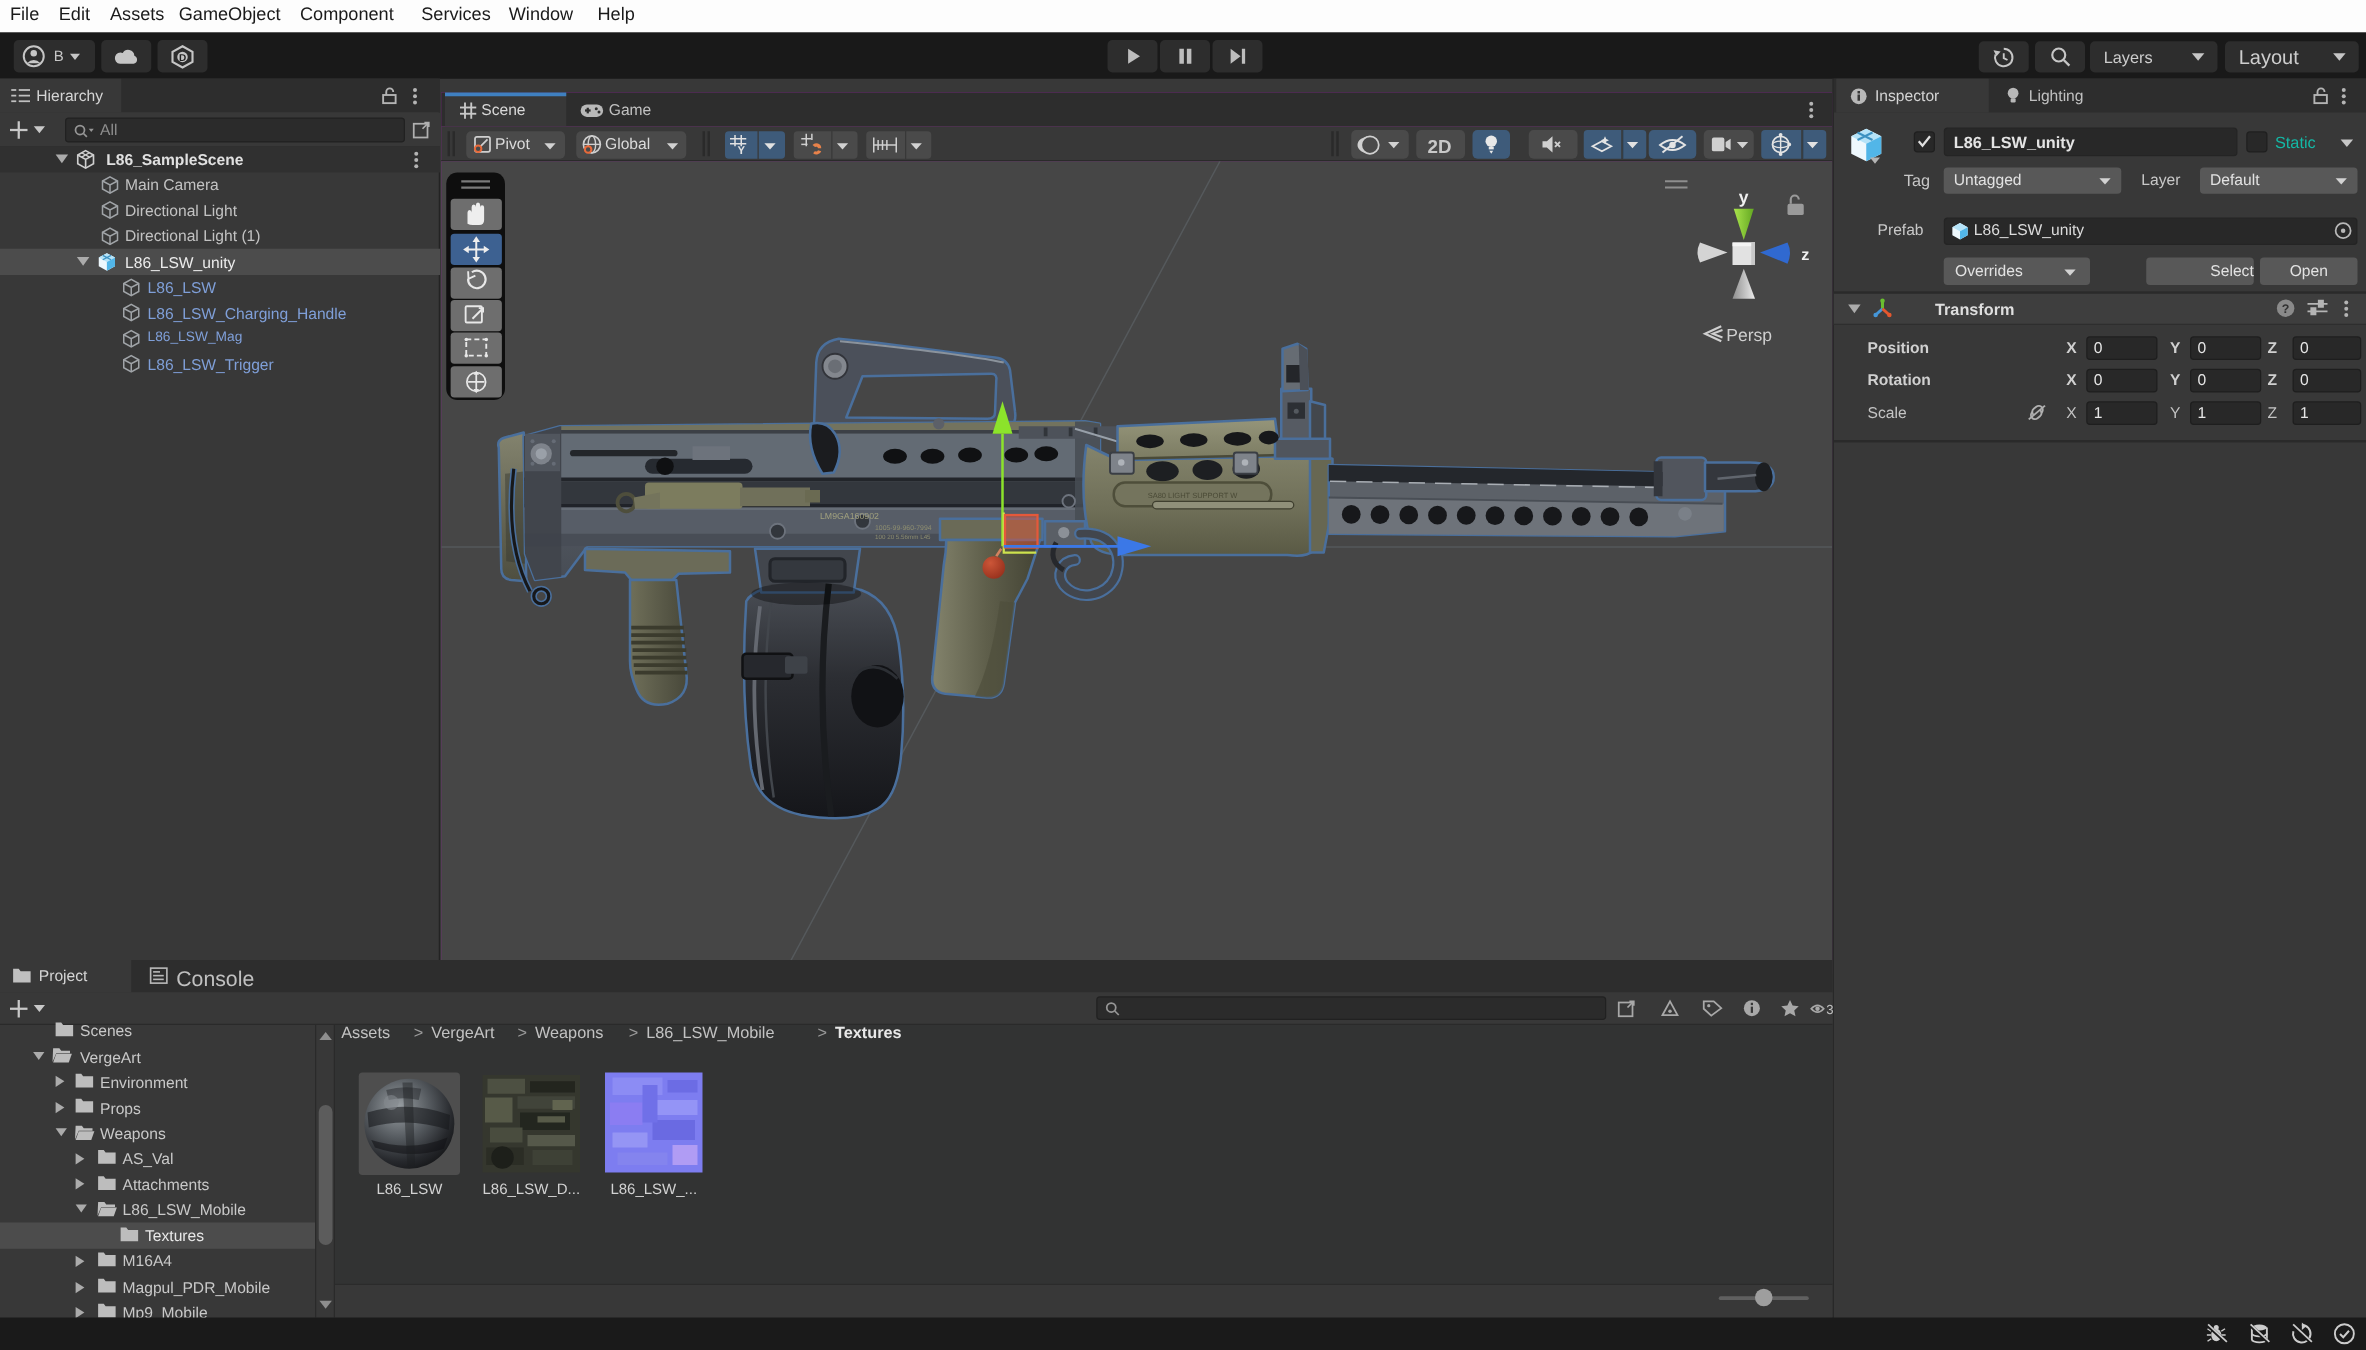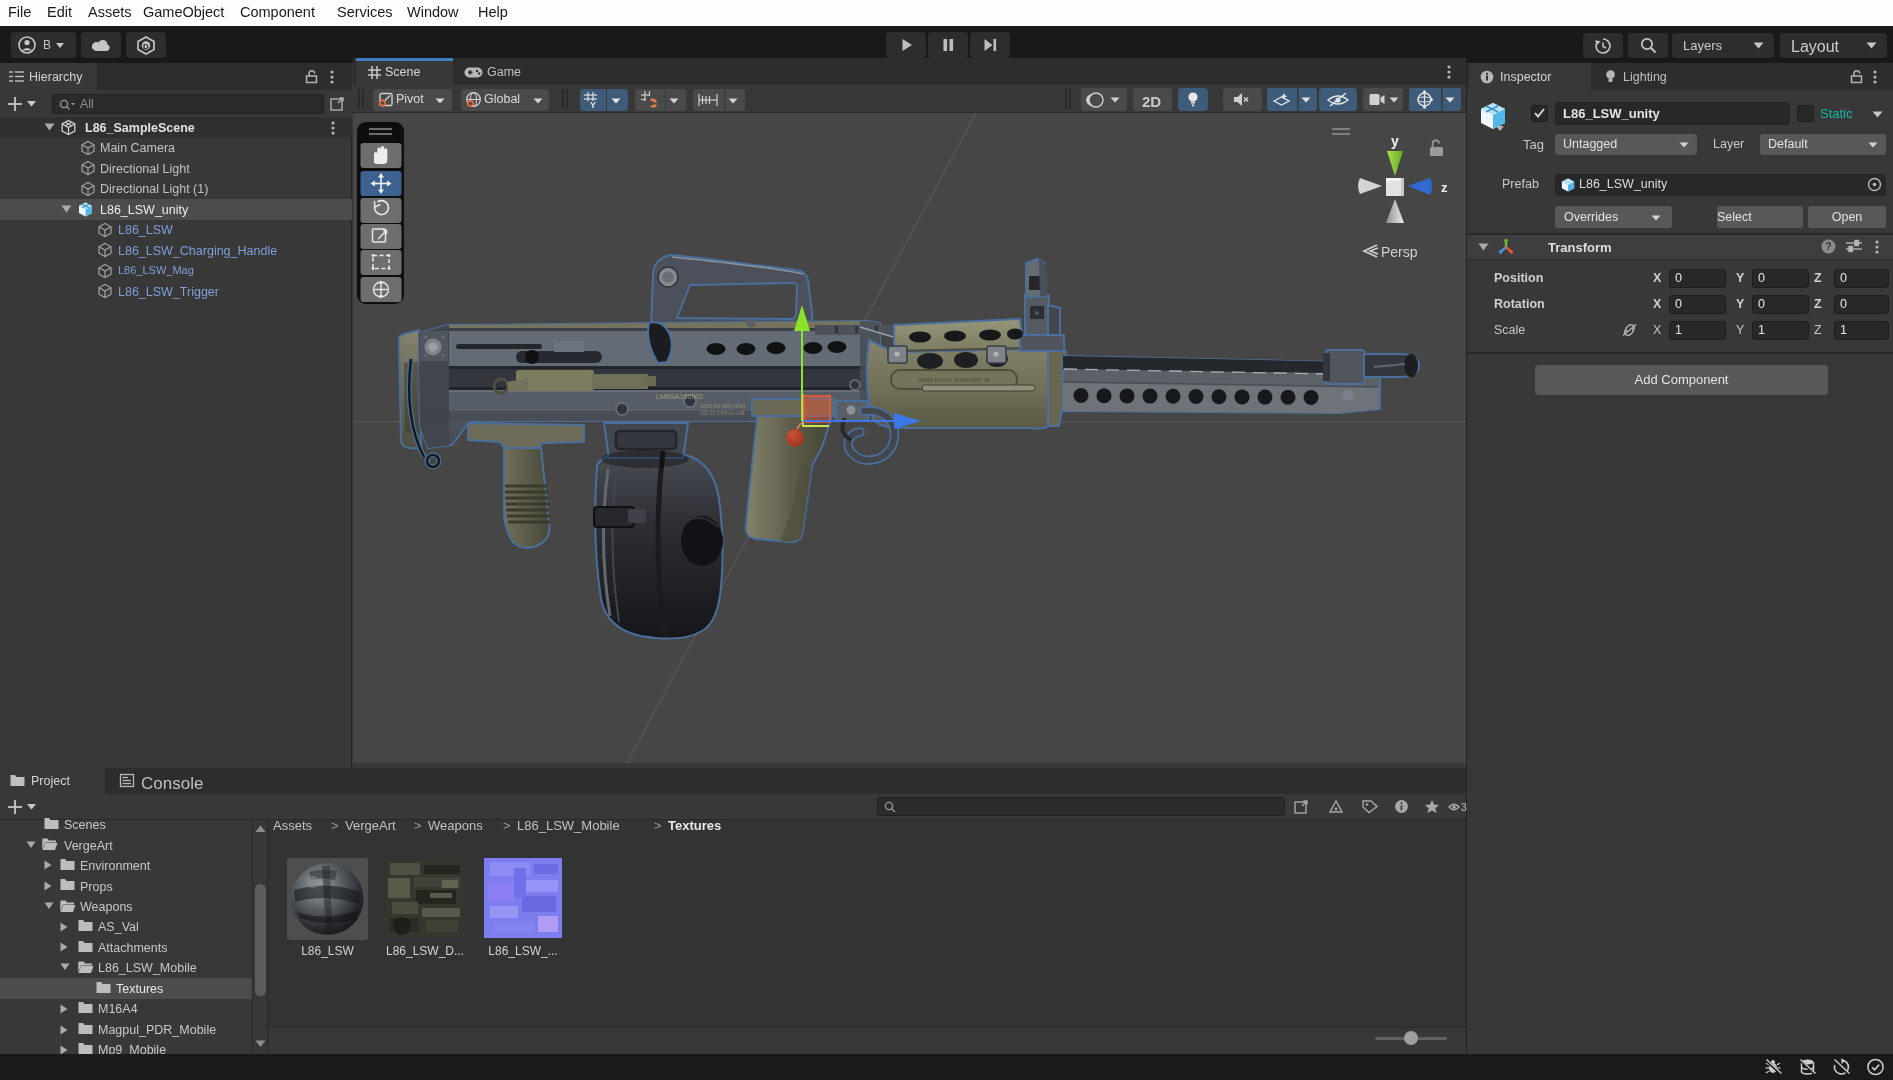--- a/index.html
+++ b/index.html
@@ -199,21 +199,21 @@
       </svg>
   <div class="txt" style="left:118px;top:201px;font-size:11px;color:#7f9fd8">L86_LSW_Mag</div>
   <svg style="left:97px;top:220px" width="16" height="16" viewBox="0 0 16 16">
         <g stroke="#a0a4a8" stroke-width="1.2" fill="none">
           <path d="M8 1.5 L14 4.8 L14 11.2 L8 14.5 L2 11.2 L2 4.8 Z"></path>
           <path d="M2 4.8 L8 8 L14 4.8 M8 8 L8 14.5"></path>
         </g>
       </svg>
   <div class="txt" style="left:118px;top:222px;font-size:12.5px;color:#7f9fd8">L86_LSW_Trigger</div>
 </div>
-<div id="scene" class="abs" style="left:353px;top:58px;width:1113px;height:705px;background:#a21caf">
+<div id="scene" class="abs" style="left:353px;top:74px;width:1113px;height:705px;background:#a21caf">
   <div class="tabbar" style="left:0;top:0;width:1113px;height:27px"></div>
   <div class="tab-active" style="left:3px;top:0;width:97px;height:27px;border-top:3px solid #3f80c0"></div>
   <svg style="left:15px;top:8px" width="13" height="13" viewBox="0 0 13 13">
         <g stroke="#c8c8c8" stroke-width="1.5">
           <line x1="4" y1="0" x2="4" y2="13"></line>
           <line x1="9" y1="0" x2="9" y2="13"></line>
           <line x1="0" y1="4" x2="13" y2="4"></line>
           <line x1="0" y1="9" x2="13" y2="9"></line>
         </g>
       </svg>
@@ -696,21 +696,21 @@
   <div class="txt" style="left:112px;top:114px;font-size:12.5px;color:#dcdcdc">L86_LSW_unity</div>
   <svg style="left:400px;top:114px" width="15" height="15" viewBox="0 0 15 15">
         <circle cx="7.5" cy="7.5" r="6" fill="none" stroke="#b8b8b8" stroke-width="1.4"></circle>
         <circle cx="7.5" cy="7.5" r="1.8" fill="#b8b8b8"></circle>
       </svg>
   <div class="btn58" style="left:88px;top:143px;width:117px;height:22px"></div>
   <div class="txt" style="left:97px;top:147px;font-size:12.5px;color:#e2e2e2">Overrides</div>
   <svg style="left:184px;top:152px" width="10" height="6" viewBox="0 0 10 6">
         <path d="M0.5 0.5 l9 0 l-4.5 5 z" fill="#d2d2d2"></path>
       </svg>
-  <div class="btn58" style="left:250px;top:143px;width:86px;height:22px;text-align:left;line-height:22px">Select</div>
+  <div class="btn58" style="left:250px;top:143px;width:86px;height:22px;text-align:right;line-height:22px">Select</div>
   <div class="btn58" style="left:341px;top:143px;width:78px;height:22px;text-align:center;line-height:22px">Open</div>
   <div class="abs" style="left:0;top:170px;width:427px;height:27px;background:#3e3e3e;border-top:2px solid #2a2a2a;border-bottom:1px solid #2e2e2e"></div>
   <svg style="left:11px;top:180px" width="11" height="8" viewBox="0 0 11 8">
         <path d="M0.5 0.5 l10 0 l-5 7 z" fill="#ababab"></path>
       </svg>
   <svg style="left:30px;top:175px" width="18" height="18" viewBox="0 0 18 18">
     <line x1="9" y1="9" x2="9" y2="2" stroke="#6abe30" stroke-width="2.4"></line>
         <circle cx="9" cy="2.5" r="1.8" fill="#6abe30"></circle>
     <line x1="9" y1="9" x2="3.5" y2="14" stroke="#4596d8" stroke-width="2.4"></line>
         <circle cx="3.5" cy="14" r="1.8" fill="#4596d8"></circle>
@@ -766,21 +766,20 @@
   <div class="txt" style="left:186px;top:260px;font-size:12.5px;color:#c4c4c4">X</div>
   <div class="field" style="left:202px;top:258px;width:57px;height:19px;border:1px solid #1e1e1e"></div>
   <div class="txt" style="left:208px;top:260px;font-size:12.5px;color:#e6e6e6">1</div>
   <div class="txt" style="left:269px;top:260px;font-size:12.5px;color:#c4c4c4">Y</div>
   <div class="field" style="left:285px;top:258px;width:57px;height:19px;border:1px solid #1e1e1e"></div>
   <div class="txt" style="left:291px;top:260px;font-size:12.5px;color:#e6e6e6">1</div>
   <div class="txt" style="left:347px;top:260px;font-size:12.5px;color:#c4c4c4">Z</div>
   <div class="field" style="left:367px;top:258px;width:55px;height:19px;border:1px solid #1e1e1e"></div>
   <div class="txt" style="left:373px;top:260px;font-size:12.5px;color:#e6e6e6">1</div>
   <div class="abs" style="left:0;top:289px;width:427px;height:2px;background:#2a2a2a"></div>
-  <div class="btn58" style="left:68px;top:302px;width:293px;height:30px;text-align:center;line-height:30px;font-size:13px">Add Component</div>
 </div>
 <div id="proj" class="abs" style="left:0;top:768px;width:1466px;height:286px;background:#383838">
   <div class="tabbar" style="left:0;top:0;width:1466px;height:26px"></div>
   <div class="tab-active" style="left:0;top:0;width:105px;height:26px"></div>
   <svg style="left:10px;top:6px" width="15" height="13" viewBox="0 0 15 13">
         <path d="M0.5 1 h4.5 l1.5 2 h8 v9 h-14 z" fill="#c0c0c0"></path>
       </svg>
   <div class="txt" style="left:31px;top:6px;font-size:12.5px;color:#d4d4d4">Project</div>
   <svg style="left:120px;top:6px" width="14" height="13" viewBox="0 0 14 13">
         <rect x="0.5" y="0.5" width="13" height="12" fill="none" stroke="#b8b8b8" stroke-width="1.3"></rect>

